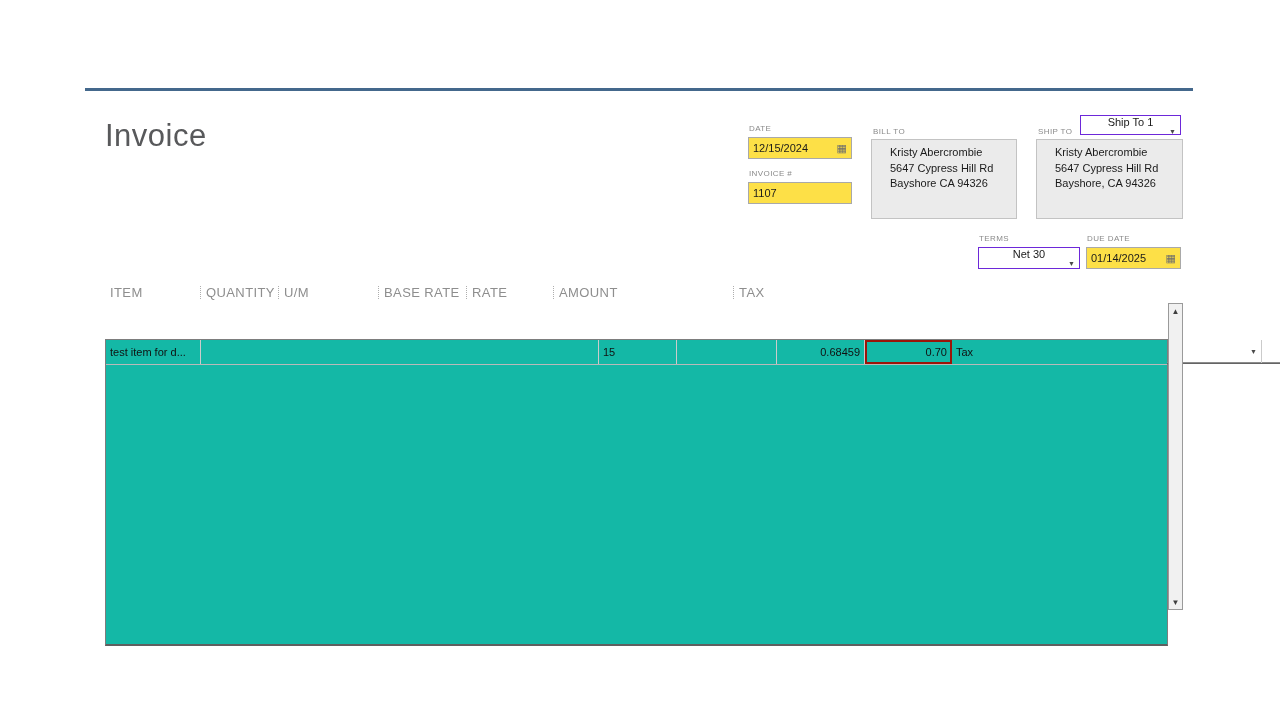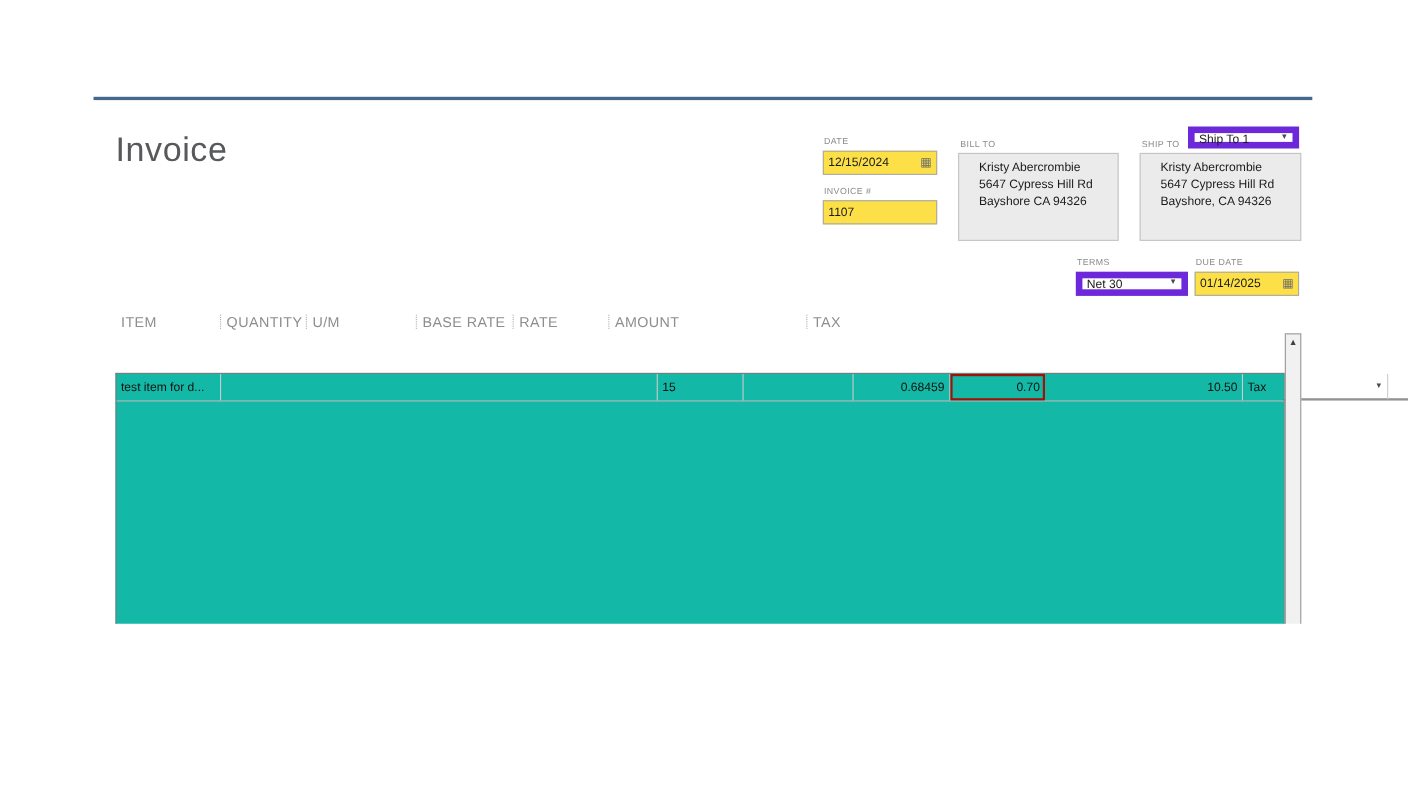--- a/index.html
+++ b/index.html
@@ -1,33 +1,33 @@
 <!DOCTYPE html>
 <html style="--accent-line: #44688c; --stripe: #d9e6f8; --rate-highlight: #9b1409;"><head>
 <meta charset="utf-8">
 <style>
   * { margin:0; padding:0; box-sizing:border-box; }
   html,body { width:1280px; height:720px; background:#ffffff; font-family:"Liberation Sans", sans-serif; }
-  #canvas { position:relative; width:1280px; height:567px; background:#ffffff; overflow:hidden; }
+  #canvas { position:relative; width:1280px; height:720px; background:#ffffff; overflow:hidden; }
   .abs { position:absolute; }
 
   .top-rule { left:85px; top:88px; width:1108px; height:3px; background:var(--accent-line,#44688c); }
   .title { left:105px; top:118px; font-size:31px; font-weight:400; color:#58595b; letter-spacing:0.5px; }
 
   .flabel { font-size:8px; color:#8a8a8a; letter-spacing:0.4px; white-space:nowrap; }
 
   .input { background:#fde047; border:1px solid #a9a9a9; height:22px; font-size:11px; color:#1a1a1a;
            display:flex; align-items:center; padding:0 4px; }
   .cal-icon { margin-left:auto; font-size:11px; color:#6d6d6d; line-height:1; cursor:pointer; }
 
   .addr { background:#ebebeb; border:1px solid #c3c3c3; font-size:11px; color:#1a1a1a;
           padding:5px 18px; line-height:15.5px; }
 
-  .combo { background:#fff; border:6px solid #6d28d9; display:flex; 
-           font-size:11px; color:#1a1a1a; padding:0 4px; }
+  .combo { background:#fff; border:1px solid #6d28d9; display:flex; align-items:center;
+           font-size:11px; color:#1a1a1a; padding:0 4px;flex-direction:column; }
   .dd-glyph { margin-left:auto; font-size:7px; color:#4a4a4a; line-height:1; padding-left:4px; }
 
   .thead { left:105px; top:286px; width:1063px; height:13px; display:flex; }
   .th { font-size:13px; color:#8e8e8e; letter-spacing:0.4px; padding-left:5px;
         display:flex; align-items:center; white-space:nowrap; }
   .th + .th { border-left:1px dotted #aeaeae; }
   .c1{width:95px;} .c2{width:398px;} .c3{width:78px;} .c4{width:100px;}
   .c5{width:88px;} .c6{width:87px;} .c7{width:180px;} .c8{width:37px;}
 
   .grid { left:105px; top:303px; width:1063px; height:307px; background:#14b8a6;
@@ -117,21 +117,20 @@
 
   <div class="abs grid">
 
     <div class="row r1">
       <div class="cell c1">test item for d...</div>
       <div class="cell c2"></div>
       <div class="cell c3">15</div>
       <div class="cell c4"></div>
       <div class="cell c5 num">0.68459</div>
       <div class="cell c6 num rate-cell-hl">0.70</div>
-      <div class="cell c7 num">10.50</div>
       <div class="cell c8">Tax</div>
     </div>
 
     <div class="row r2">
       <div class="cell c1">
         <span class="caret"></span>
         <span class="dd-glyph">▼</span>
       </div>
       <div class="cell c2"></div>
       <div class="cell c3"></div>

